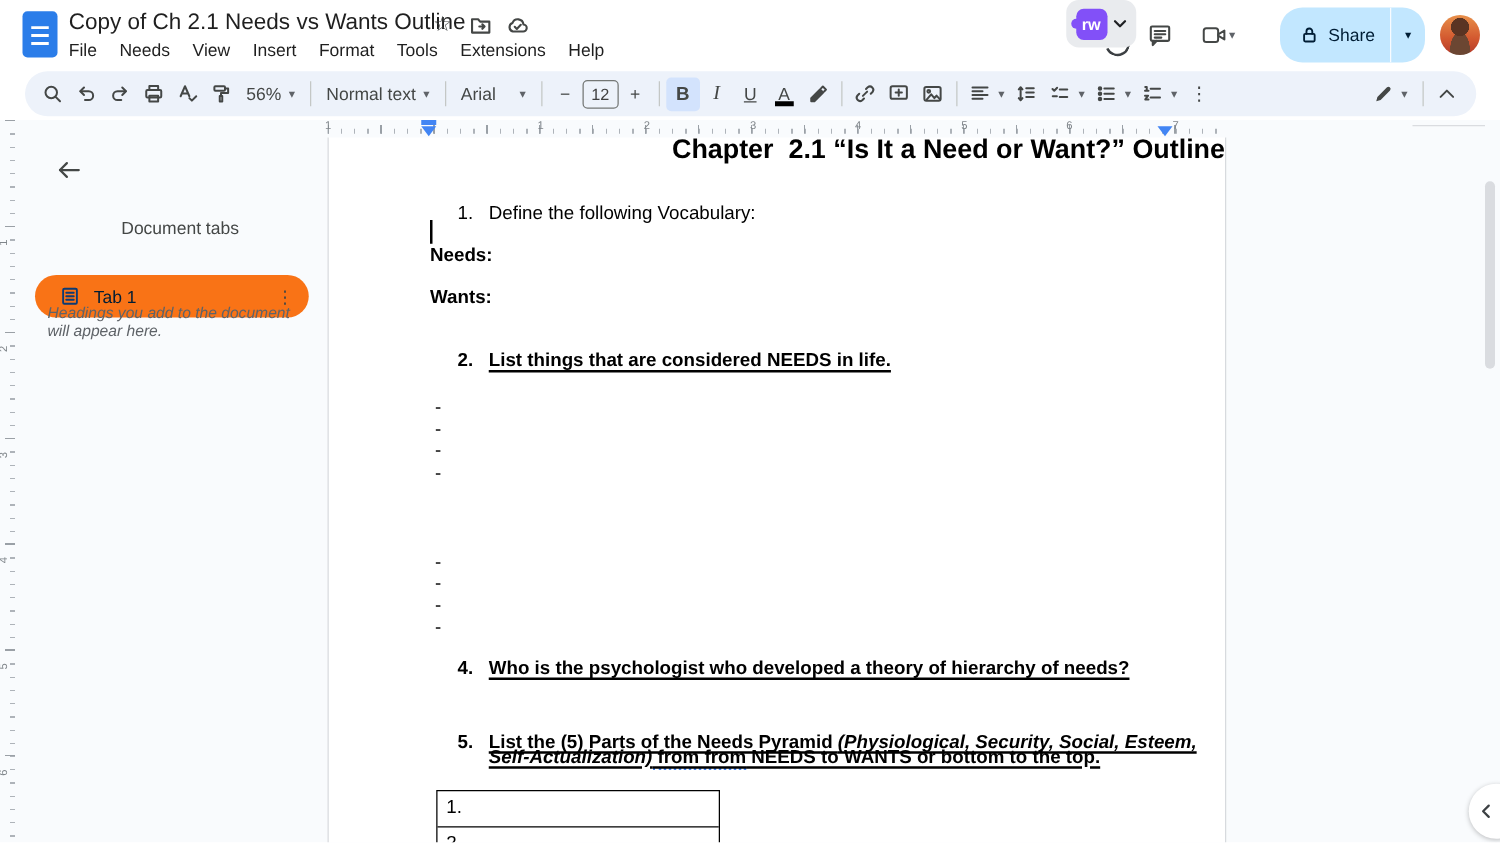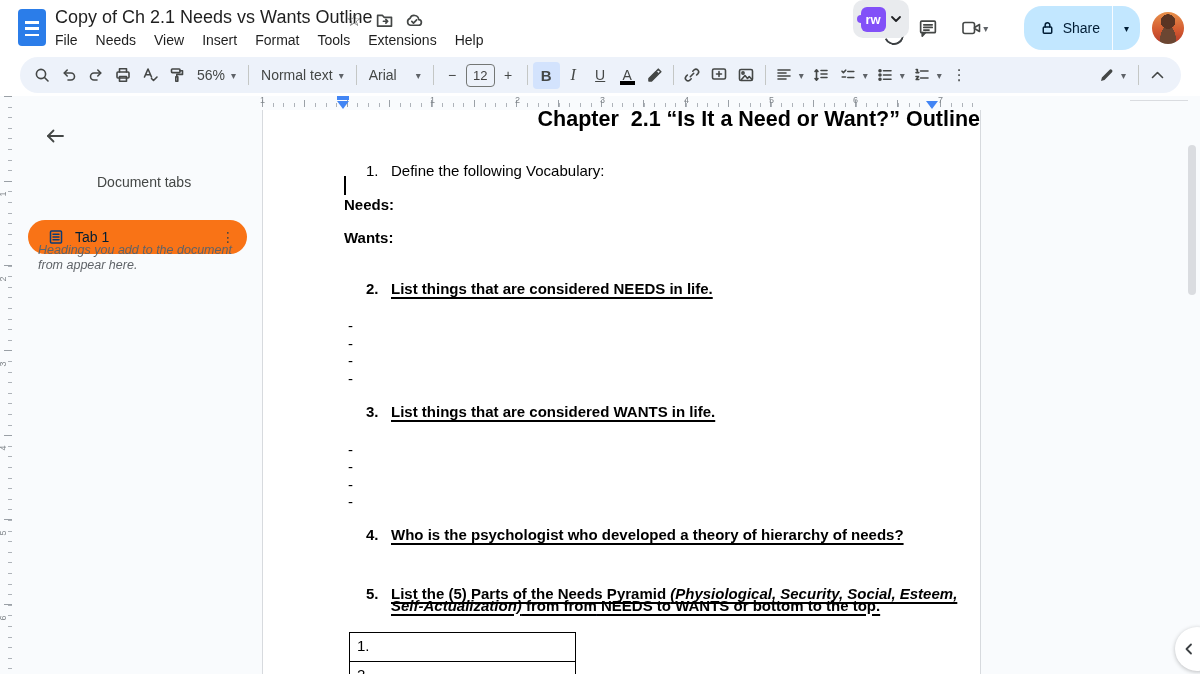--- a/index.html
+++ b/index.html
@@ -384,21 +384,21 @@
         <span class="plus-btn">+</span>
       </div>
       <div class="tab-pill">
         <svg class="ic" width="16" height="16" viewBox="0 0 16 16">
             <rect x="2.5" y="2" width="11" height="12" rx="1" style="stroke:#0b3b75;stroke-width:1.5"></rect>
             <path d="M5 5.2h6M5 8h6M5 10.8h6" style="stroke:#0b3b75;stroke-width:1.5"></path>
           </svg>
         <span class="tp-label">Tab 1</span>
         <span class="tp-dots">⋮</span>
       </div>
-      <div class="hint">Headings you add to the document from appear here.</div>
+      <div class="hint">Headings you add to the document will appear here.</div>
     </aside>
 
     <div class="hruler">
       <div class="hticks"></div>
         <div class="hticks2"></div>
       <span class="hnum" style="left:-2px">1</span>
       <span class="hnum" style="left:168px">1</span>
       <span class="hnum" style="left:253px">2</span>
       <span class="hnum" style="left:338px">3</span>
       <span class="hnum" style="left:422px">4</span>
@@ -419,21 +419,20 @@
       <div class="dline bold" style="left:81px; top:86px">Needs:</div>
       <div class="dline bold" style="left:81px; top:119px">Wants:</div>
 
       <div class="dline num-item" style="top:170px"><span class="num bold">2.</span><span class="bu">List things that are considered NEEDS in life.</span></div>
 
       <div class="dash" style="top:207px">-</div>
       <div class="dash" style="top:225px">-</div>
       <div class="dash" style="top:242px">-</div>
       <div class="dash" style="top:260px">-</div>
 
-      <div class="dline num-item" style="top:293px"><span class="num bold">3.</span><span class="bu">List things that are considered WANTS in life.</span></div>
 
       <div class="dash" style="top:331px">-</div>
       <div class="dash" style="top:348px">-</div>
       <div class="dash" style="top:366px">-</div>
       <div class="dash" style="top:383px">-</div>
 
       <div class="dline num-item" style="top:416px"><span class="num bold">4.</span><span class="bu">Who is the psychologist who developed a theory of hierarchy of needs?</span></div>
 
       <div class="dline num-item" style="top:475px"><span class="num bold">5.</span><span class="bu">List the (5) Parts of the Needs Pyramid </span><span class="bu it">(Physiological, Security, Social, Esteem,</span></div>
       <div class="dline" style="left:128px; top:486.5px"><span class="bu it">Self-Actualization)</span><span class="bu sugg"> from from</span><span class="bu"> NEEDS to WANTS or bottom to the top.</span></div>

